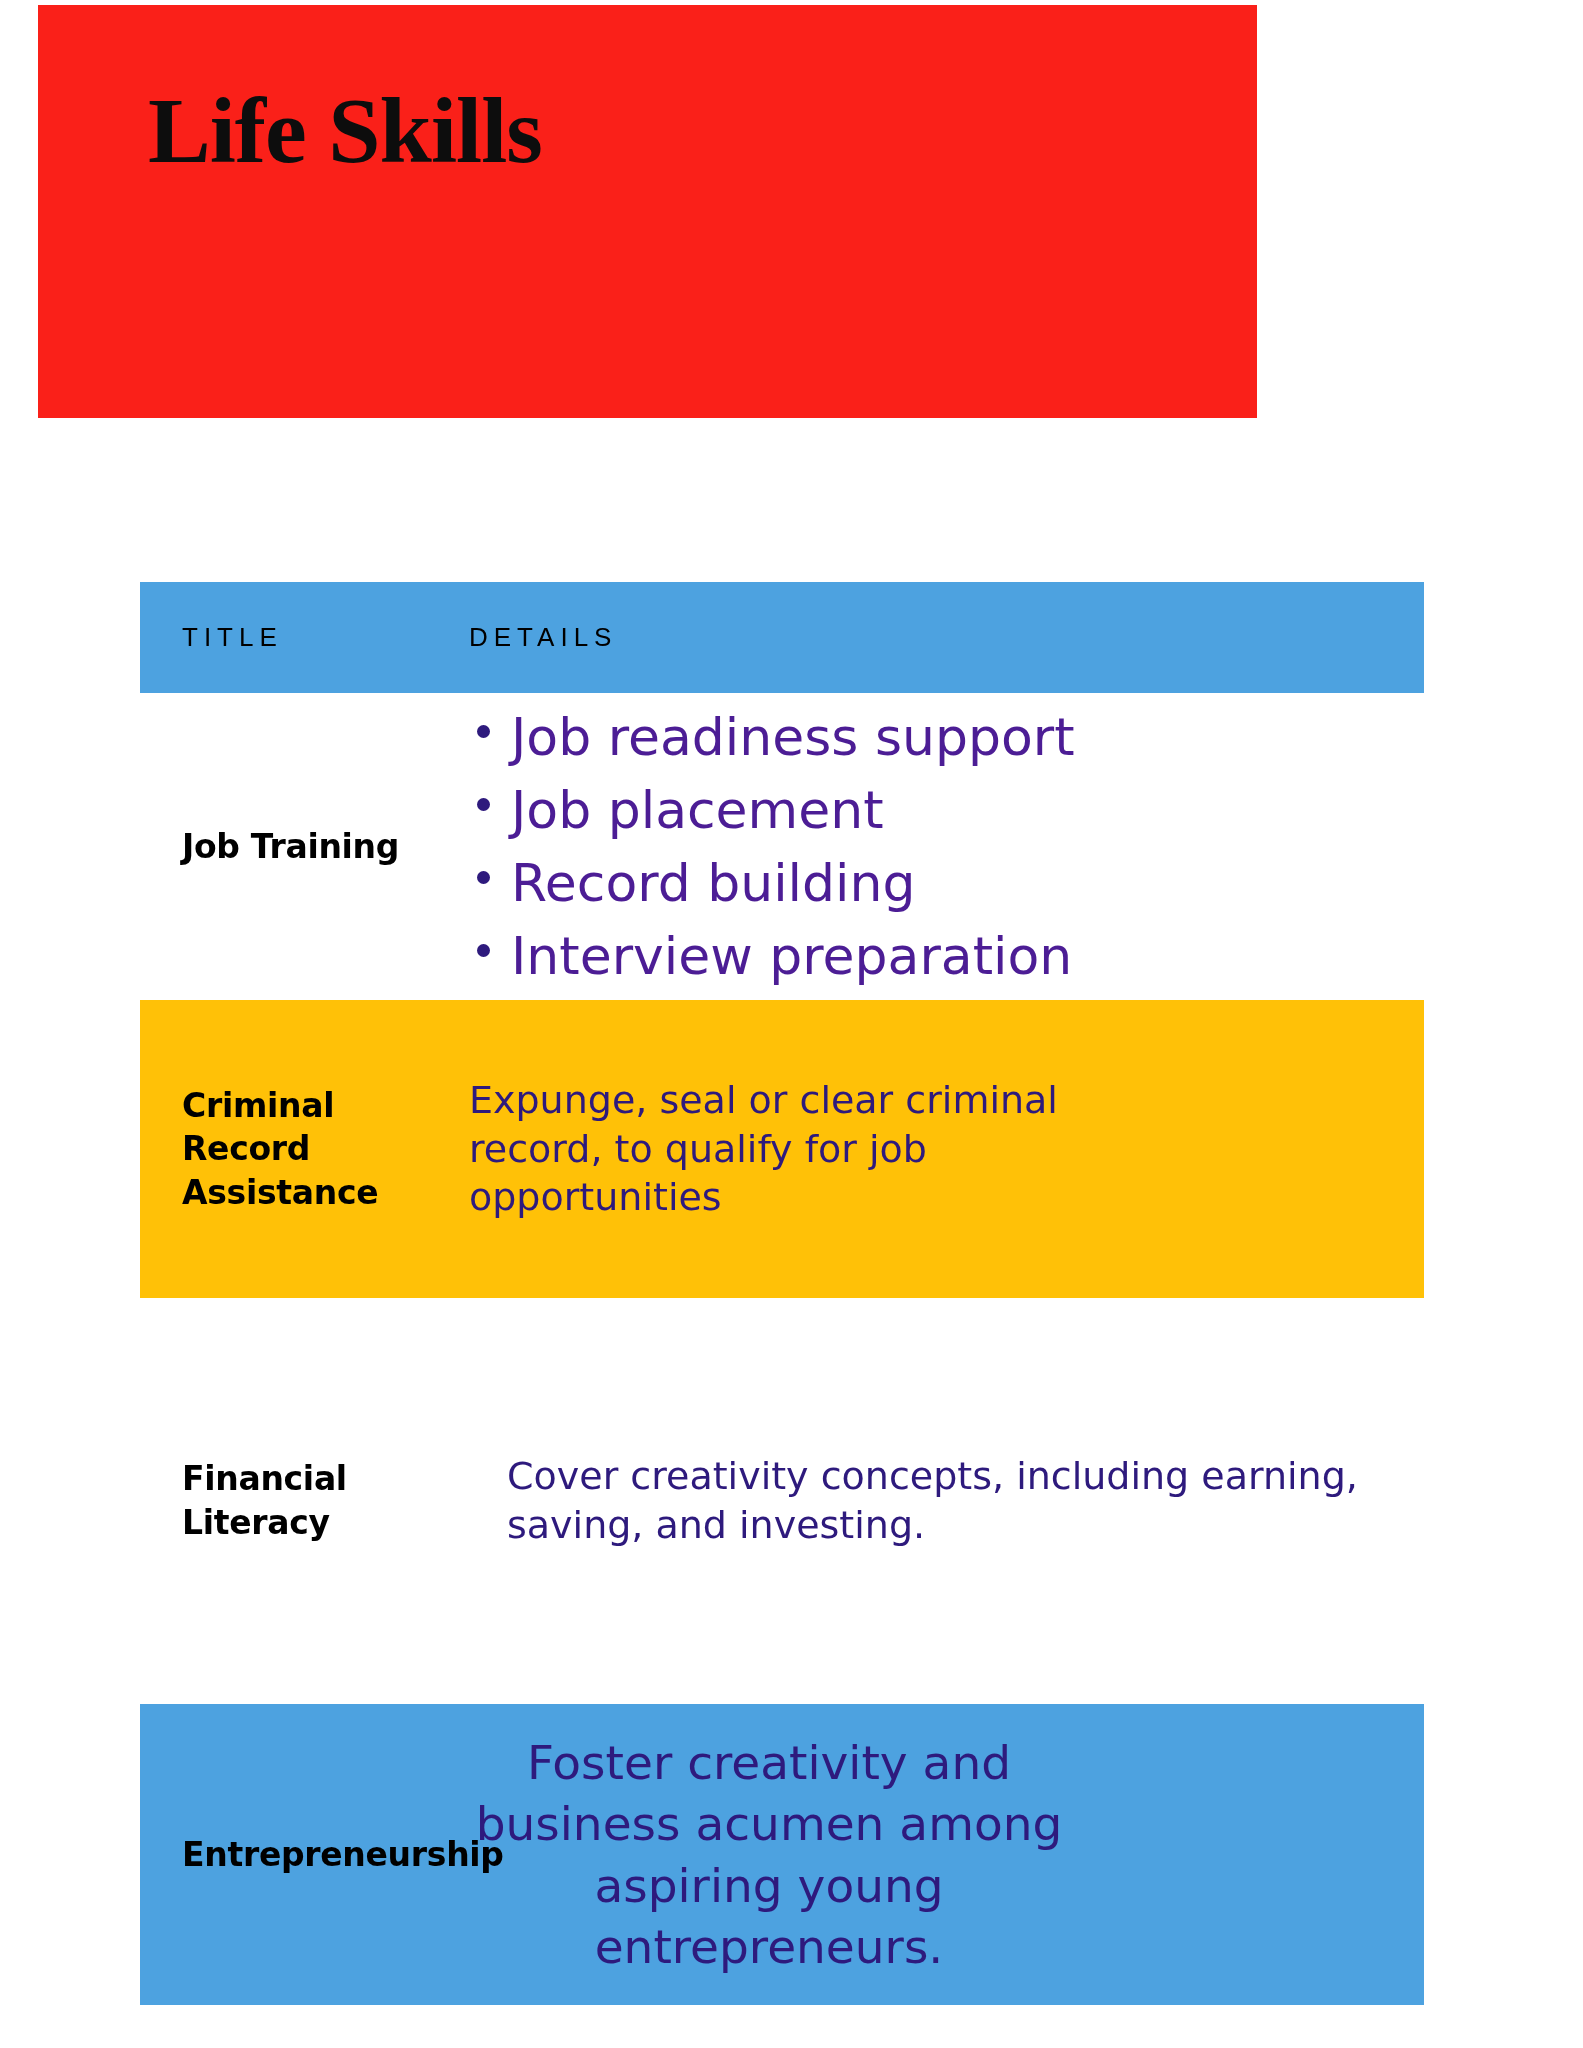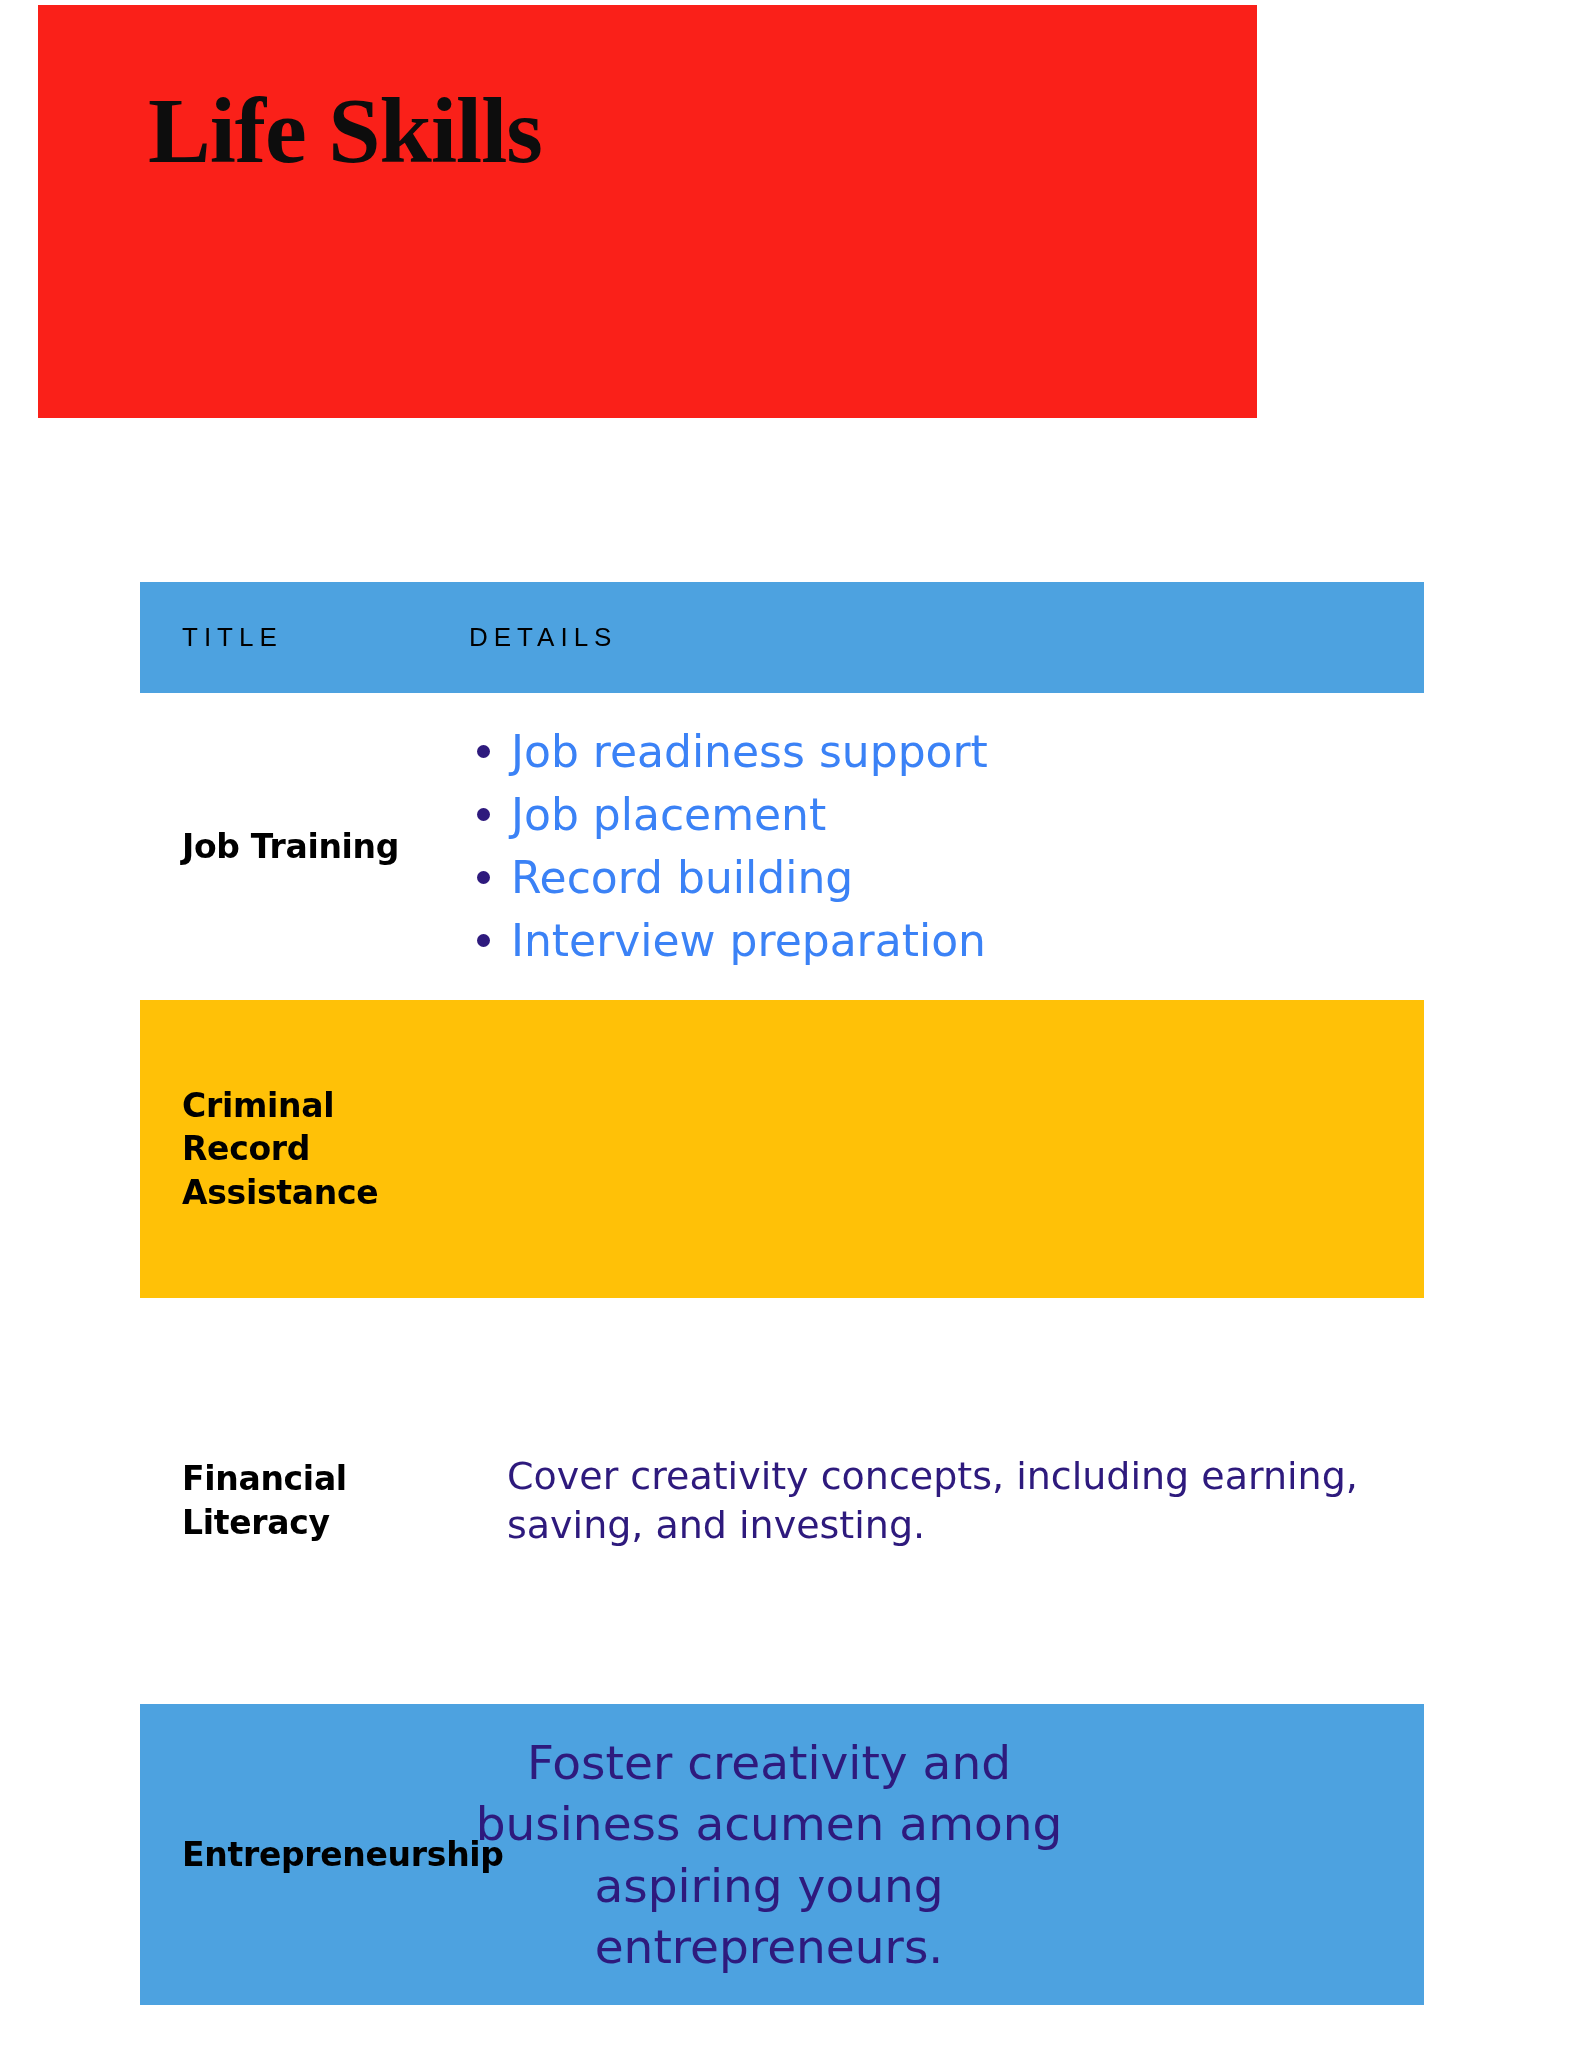--- a/index.html
+++ b/index.html
@@ -125,23 +125,23 @@
   ul.bullets {
     list-style: none;
     margin: 0;
     padding: 0;
   }
   ul.bullets li {
     position: relative;
     padding-left: 42px;
     margin: 0 0 7px 0;
     font-family: "DejaVu Sans", sans-serif;
-    font-size: 44px;
+    font-size: 52px;
     line-height: 1.27;
-    color: #3b82f6;
+    color: #4c1d95;
   }
   ul.bullets li:last-child { margin-bottom: 0; }
   ul.bullets li::before {
     content: "";
     position: absolute;
     left: 8px;
     top: 21px;
     width: 13px;
     height: 13px;
     border-radius: 50%;
@@ -181,20 +181,23 @@
   </div>
 
   <div class="row row-crim">
     <div class="cell-title">
       <div class="title-text">
         <div>Criminal</div>
         <div>Record</div>
         <div>Assistance</div>
       </div>
     </div>
+    <div class="cell-details">
+      <div class="details-text" style="max-width:700px;">Expunge, seal or clear criminal record, to qualify for job opportunities</div>
+    </div>
   </div>
 
   <div class="gap-b"></div>
 
   <div class="row row-fin">
     <div class="cell-title">
       <div class="title-text">
         <div>Financial</div>
         <div>Literacy</div>
       </div>

